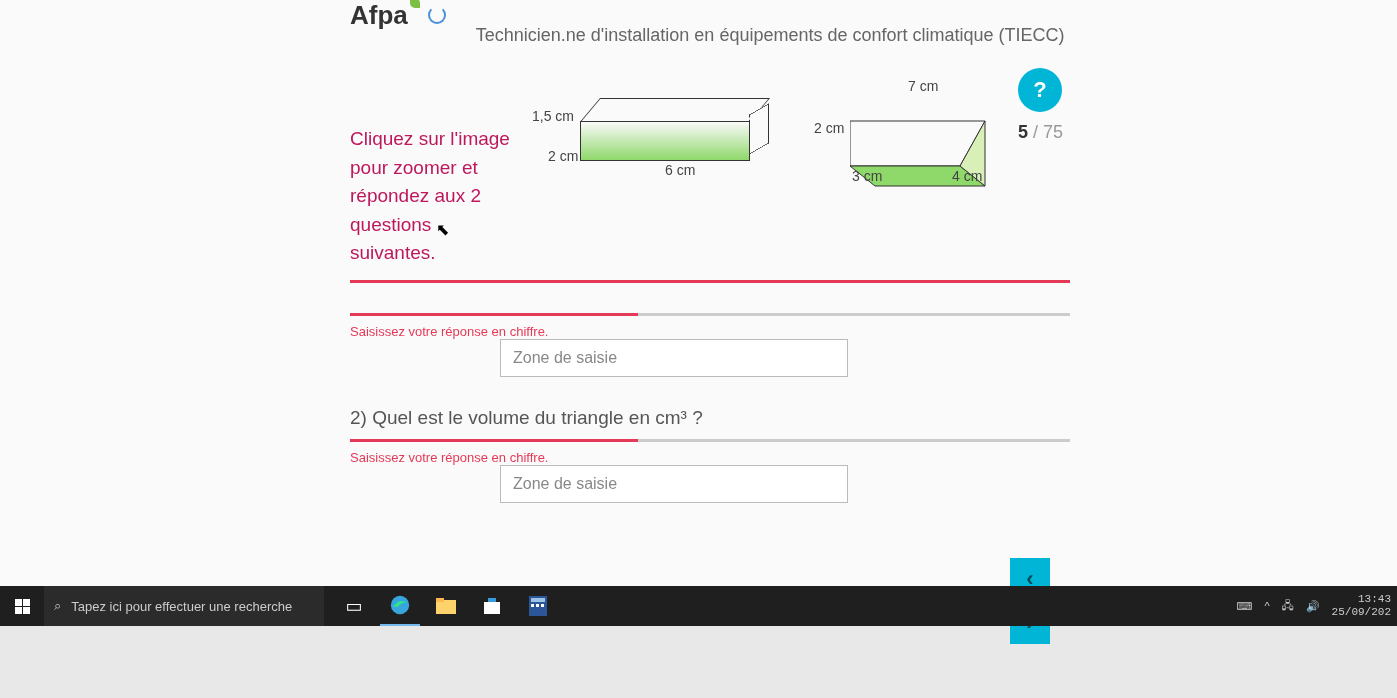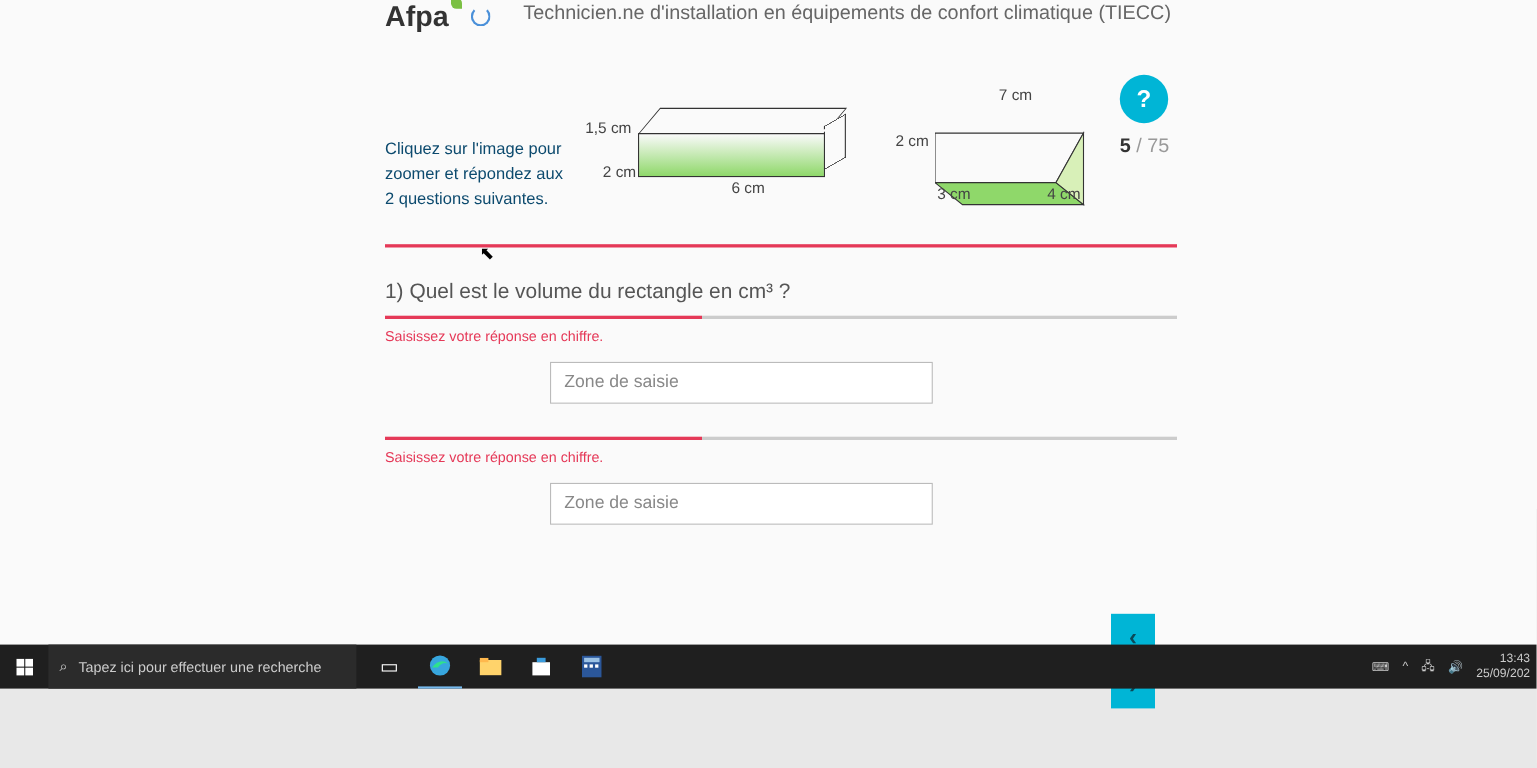--- a/index.html
+++ b/index.html
@@ -3,37 +3,37 @@
 <meta charset="utf-8">
 <style>
   * { box-sizing: border-box; margin: 0; padding: 0; }
   html, body { width: 1397px; height: 698px; overflow: hidden; font-family: "Segoe UI", Arial, sans-serif; background: #e8e8e8; }
   .desktop { position: relative; width: 1397px; height: 626px; background: #f0f0f0; }
   .page { position: absolute; left: 0; top: 0; right: 0; bottom: 40px; background: #fafafa; }
   .header { position: absolute; left: 350px; top: 0; right: 330px; height: 44px; display: flex; align-items: flex-start; }
   .logo { font-size: 26px; font-weight: 600; color: #333; position: relative; margin-right: 20px; }
   .logo .leaf { position: absolute; top: -2px; right: -12px; width: 10px; height: 10px; background: #7bc043; border-radius: 0 50% 0 50%; }
   .browser-spinner { width: 18px; height: 18px; border: 2px solid #4a90d9; border-top-color: transparent; border-radius: 50%; margin-top: 6px; margin-right: 30px; }
-  .course-title { color: #666; font-size: 18px; line-height: 1.3; }
+  .course-title { color: #666; font-size: 18px; line-height: 1.3; margin-top: 24px; }
   .content { position: absolute; left: 350px; top: 70px; width: 720px; }
   .help-btn { position: absolute; left: 1018px; top: 68px; width: 44px; height: 44px; border-radius: 50%; background: #00b5d6; color: #fff; font-size: 22px; font-weight: 700; display: flex; align-items: center; justify-content: center; }
   .progress { position: absolute; left: 1018px; top: 122px; font-size: 18px; color: #999; }
   .progress .cur { color: #333; font-weight: 600; }
   .intro-row { display: flex; align-items: flex-start; }
-  .intro-text { width: 170px; font-size: 15px; color: #0c4a6e; line-height: 1.5; padding-top: 55px; }
+  .intro-text { width: 170px; font-size: 19px; color: #be185d; line-height: 1.5; padding-top: 55px; }
   .diagram-area { flex: 1; position: relative; height: 140px; }
   .rappel-row { border-top: 1px solid #ccc; margin-top: 8px; padding: 12px 0 8px 180px; display: flex; align-items: center; gap: 20px; }
   .rappel-label { font-family: "Brush Script MT", cursive; color: #e53958; font-size: 26px; }
   .rappel-text { color: #e53958; font-size: 16px; }
   .sep-red { height: 3px; background: #e53958; margin-top: 12px; }
   .qblock { margin-top: 30px; }
   .qtext { font-size: 19px; color: #555; }
   .q-underline { height: 3px; margin-top: 10px; background: linear-gradient(to right, #e53958 0, #e53958 40%, #ccc 40%, #ccc 100%); }
   .q-hint { font-size: 13px; color: #e53958; margin-top: 8px; }
-  .input-row { margin-top: 16px; padding-left: 150px; }
+  .input-row { padding-left: 150px; }
   .answer-input { width: 348px; height: 38px; border: 1px solid #bbb; padding: 0 12px; font-size: 16px; color: #888; background: #fff; }
   .answer-input::placeholder { color: #888; }
   .nav-btns { position: absolute; left: 1010px; top: 558px; display: flex; flex-direction: column; gap: 2px; }
   .nav-btn { width: 40px; height: 42px; background: #00b5d6; color: #0a4a59; font-size: 22px; font-weight: 700; display: flex; align-items: center; justify-content: center; }
   
   .rect3d { position: absolute; left: 60px; top: 28px; }
   .rect-top { position: absolute; width: 170px; height: 24px; border: 1px solid #333; transform: skewX(-40deg); left: 10px; top: 0; background: #fafafa; }
   .rect-front { position: absolute; width: 170px; height: 40px; border: 1px solid #333; left: 0; top: 23px; background: linear-gradient(#fafafa, #8fd86a); }
   .rect-right { position: absolute; width: 20px; height: 40px; border: 1px solid #333; border-left: 1px dashed #333; left: 169px; top: 11px; transform: skewY(-30deg); background: #fafafa; }
   .tri3d { position: absolute; left: 330px; top: 26px; }
@@ -41,21 +41,21 @@
   
   .taskbar { position: absolute; left: 0; bottom: 0; width: 100%; height: 40px; background: #1f1f1f; display: flex; align-items: center; color: #fff; font-size: 13px; }
   .taskbar .start { width: 44px; height: 40px; display: flex; align-items: center; justify-content: center; }
   .win-icon { display: grid; grid-template-columns: 7px 7px; grid-template-rows: 7px 7px; gap: 1px; }
   .win-icon span { background: #fff; }
   .search-box { display: flex; align-items: center; background: #2b2b2b; height: 40px; width: 280px; padding: 0 10px; gap: 10px; color: #ccc; }
   .task-icons { display: flex; align-items: center; gap: 6px; margin-left: 10px; }
   .task-icon { width: 40px; height: 40px; display: flex; align-items: center; justify-content: center; font-size: 18px; }
   .task-icon.active { border-bottom: 2px solid #76b9ed; }
   .tray { margin-left: auto; display: flex; align-items: center; gap: 12px; padding-right: 6px; color: #ccc; font-size: 11px; }
-  .tray-clock { text-align: right; line-height: 1.2; }
+  .tray-clock { text-align: right; line-height: 1.2; font-family: Liberation Mono, monospace; }
   .cursor { position: absolute; left: 436px; top: 220px; font-size: 16px; color: #000; pointer-events: none; }
 </style>
 </head>
 <body>
 
 <div class="desktop">
   <div class="page">
 
     <div class="header">
       <div class="logo">
@@ -99,29 +99,29 @@
           <span class="dim" style="left:294px; top:50px;">2 cm</span>
           <span class="dim" style="left:332px; top:98px;">3 cm</span>
           <span class="dim" style="left:432px; top:98px;">4 cm</span>
         </div>
       </div>
 
 
       <div class="sep-red"></div>
 
       <div class="qblock">
-        <div class="qtext">1) Quel est le volume du rectangle en cm³ ?</div>
         <div class="q-underline"></div>
         <div class="q-hint">Saisissez votre réponse en chiffre.</div>
         <div class="input-row">
           <input class="answer-input" type="text" placeholder="Zone de saisie" style="">
         </div>
       </div>
 
       <div class="qblock">
+        <div class="qtext">2) Quel est le volume du triangle en cm³ ?</div>
         <div class="q-underline"></div>
         <div class="q-hint">Saisissez votre réponse en chiffre.</div>
         <div class="input-row">
           <input class="answer-input" type="text" placeholder="Zone de saisie" style="">
         </div>
       </div>
 
     </div>
 
     <div class="nav-btns">

